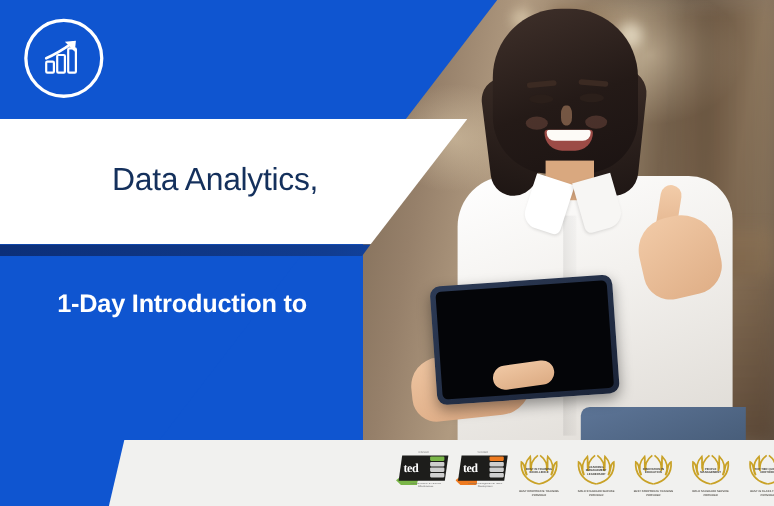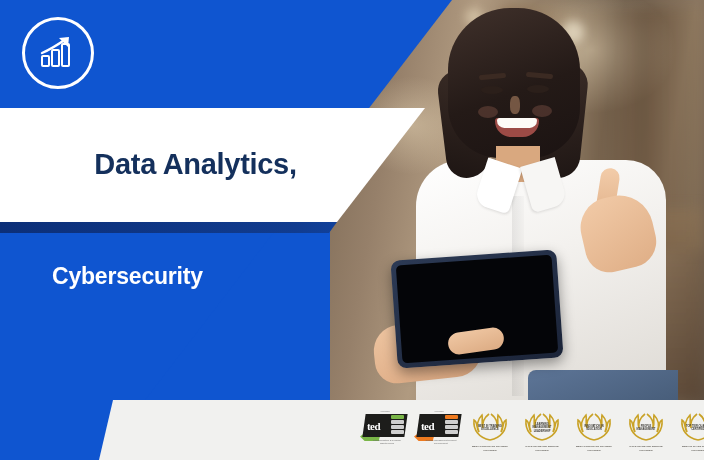--- a/index.html
+++ b/index.html
@@ -146,21 +146,21 @@
     position:absolute;left:0;top:108px;width:704px;height:114px;
     background:#ffffff;
     clip-path:polygon(0 0, 425px 0, 337px 114px, 0 114px);
     display:flex;align-items:center;
   }
   .title-text{
     width:425px;
     text-align:center;
     color:#14305c;
     font-size:29px;
-    font-weight:bold;
+    font-weight:normal;
     line-height:1.14;
     letter-spacing:-.3px;
     padding-right:34px;
     box-sizing:border-box;
   }
   .navy-strip{
     position:absolute;left:0;top:222px;width:704px;height:11px;
     background:linear-gradient(90deg,#0c2f78 0%,#113c8f 42%,#0f54c9 72%,#0F55D0 100%);
     clip-path:polygon(0 0, 337px 0, 329px 11px, 0 11px);
   }
@@ -309,21 +309,21 @@
   </div>
 
   <div class="title-band">
     <div class="title-text">
       <div>Data Analytics,</div>
     </div>
   </div>
   <div class="navy-strip"></div>
 
   <div class="subtitle">
-    <div>Cybersecurity</div>
+    <div>1-Day Introduction to</div>
   </div>
 
   <div class="badge-strip">
 
     <div class="ted-badge ted-green">
       <div class="ted-top">WINNER</div>
       <div class="ted-arrow"></div>
       <div class="ted-card">
         <span class="ted-word">ted</span>
         <span class="ted-chip">

